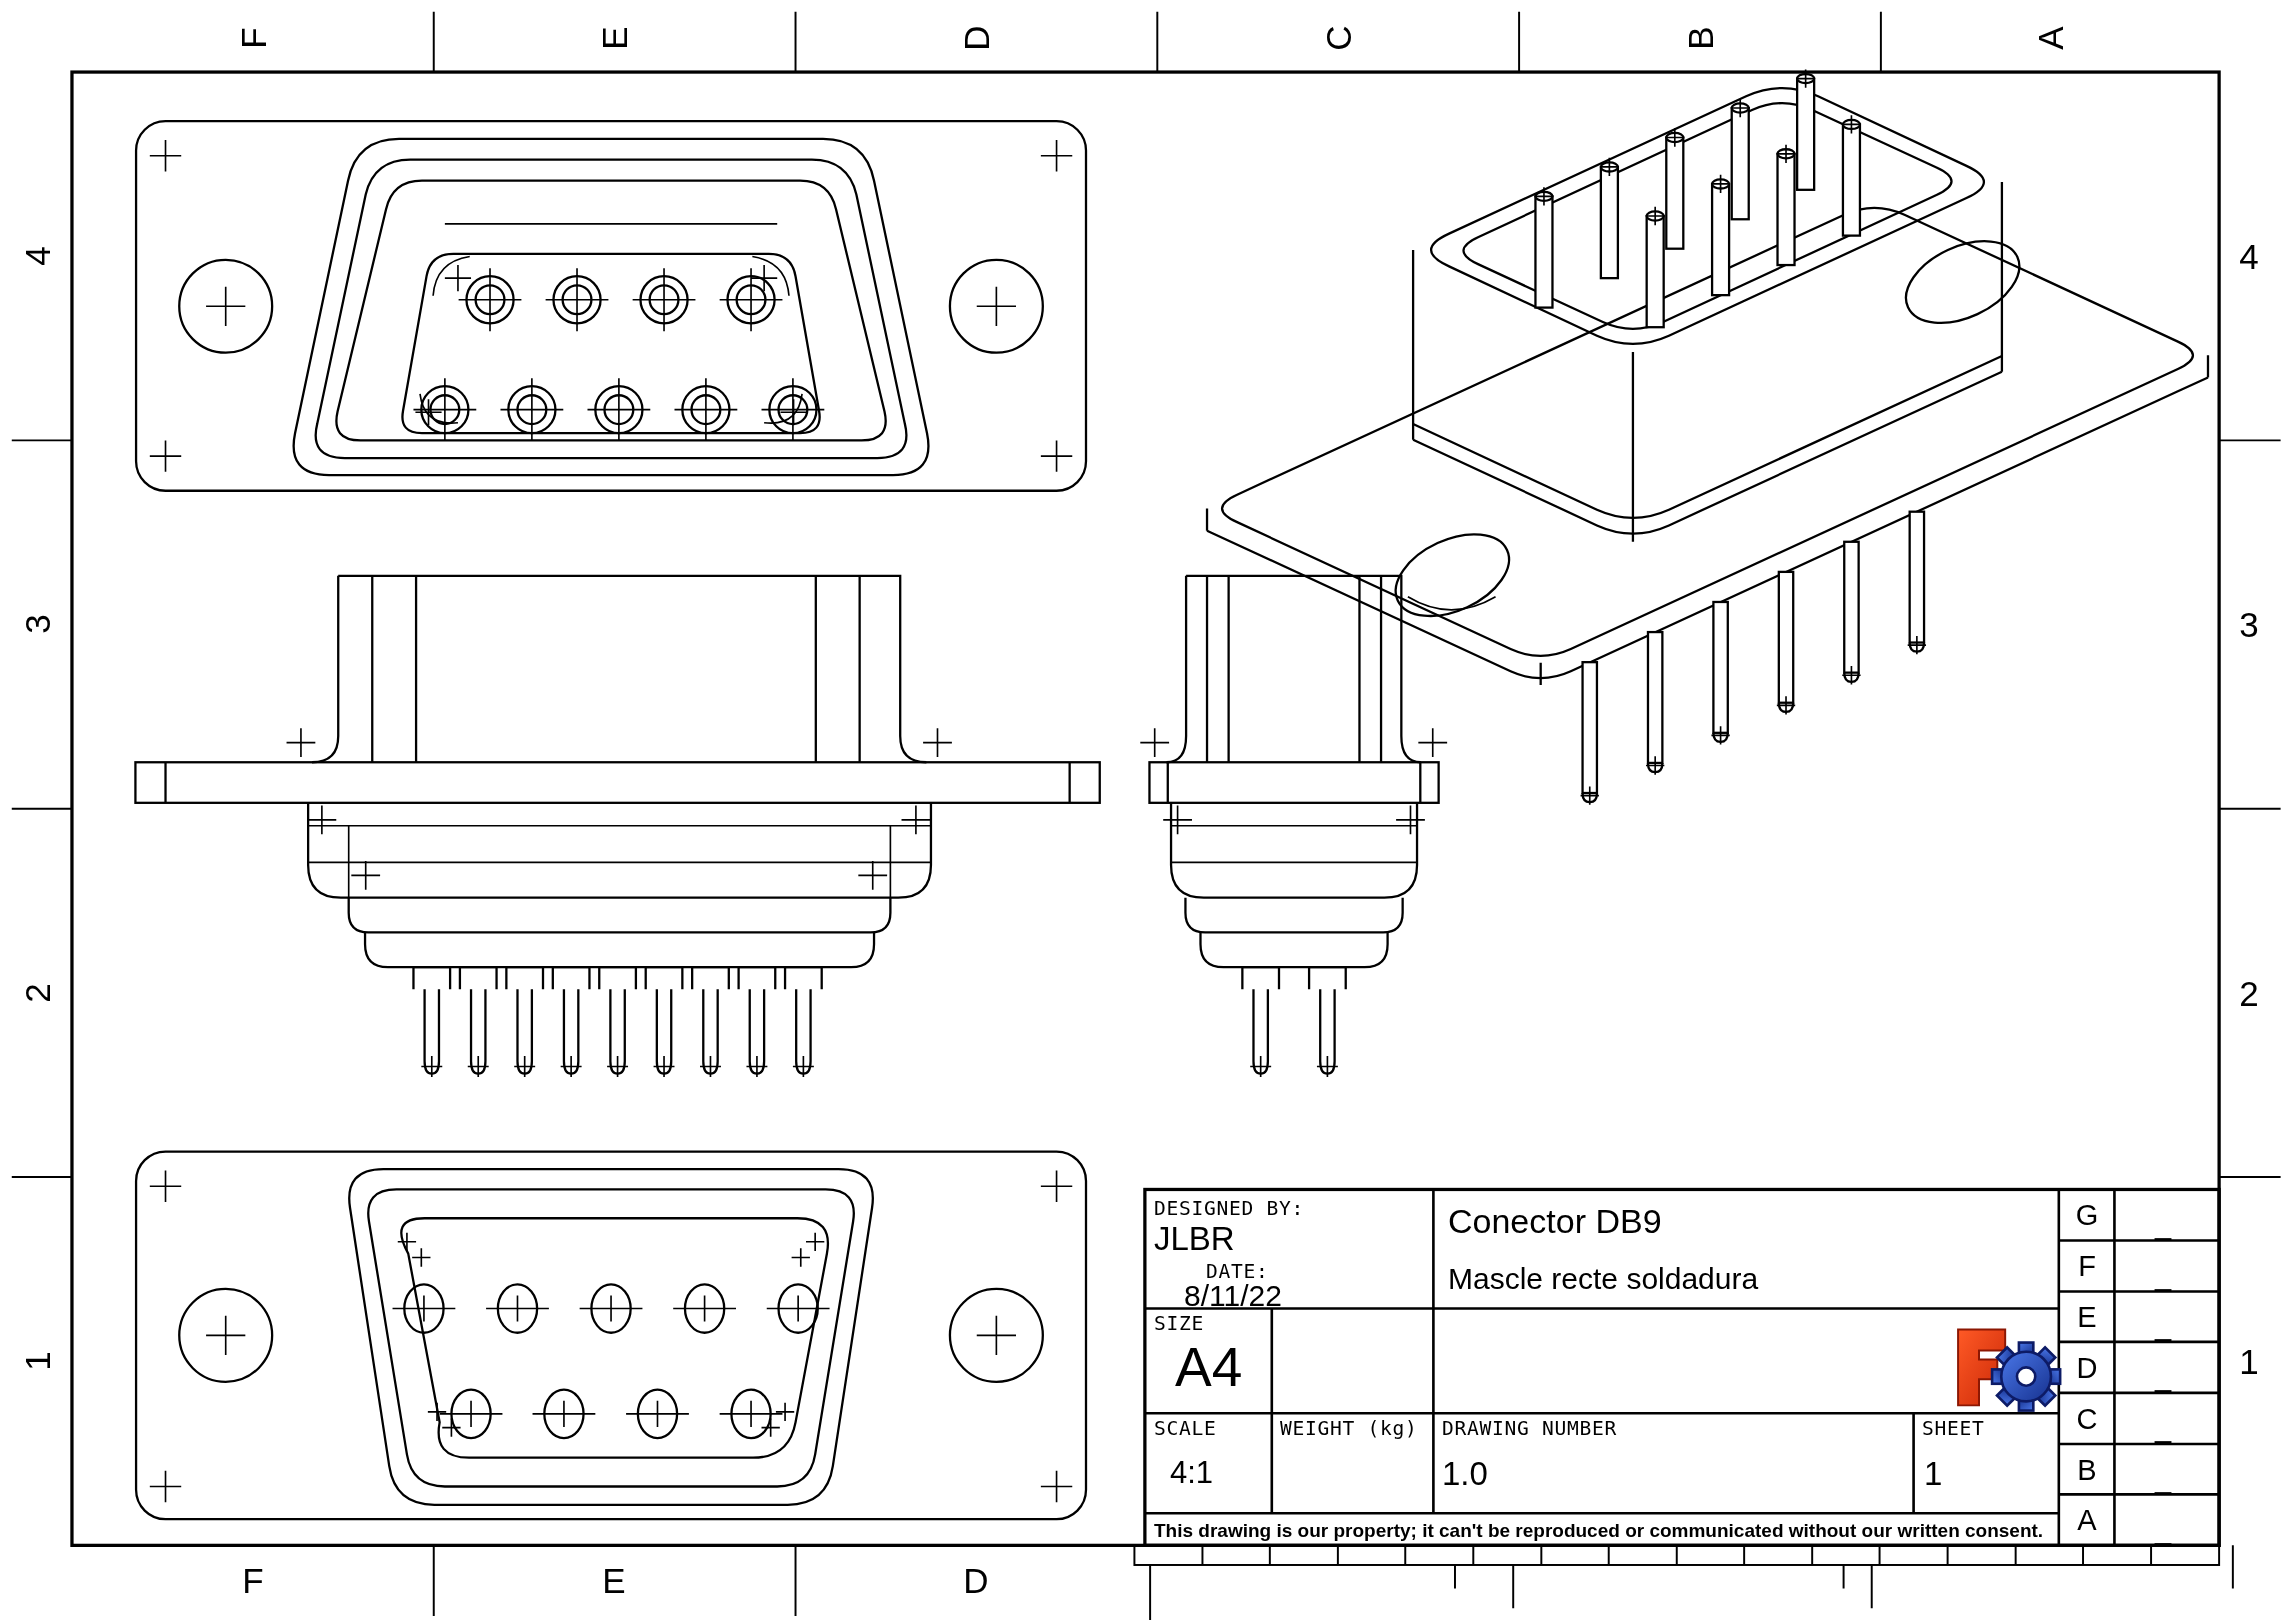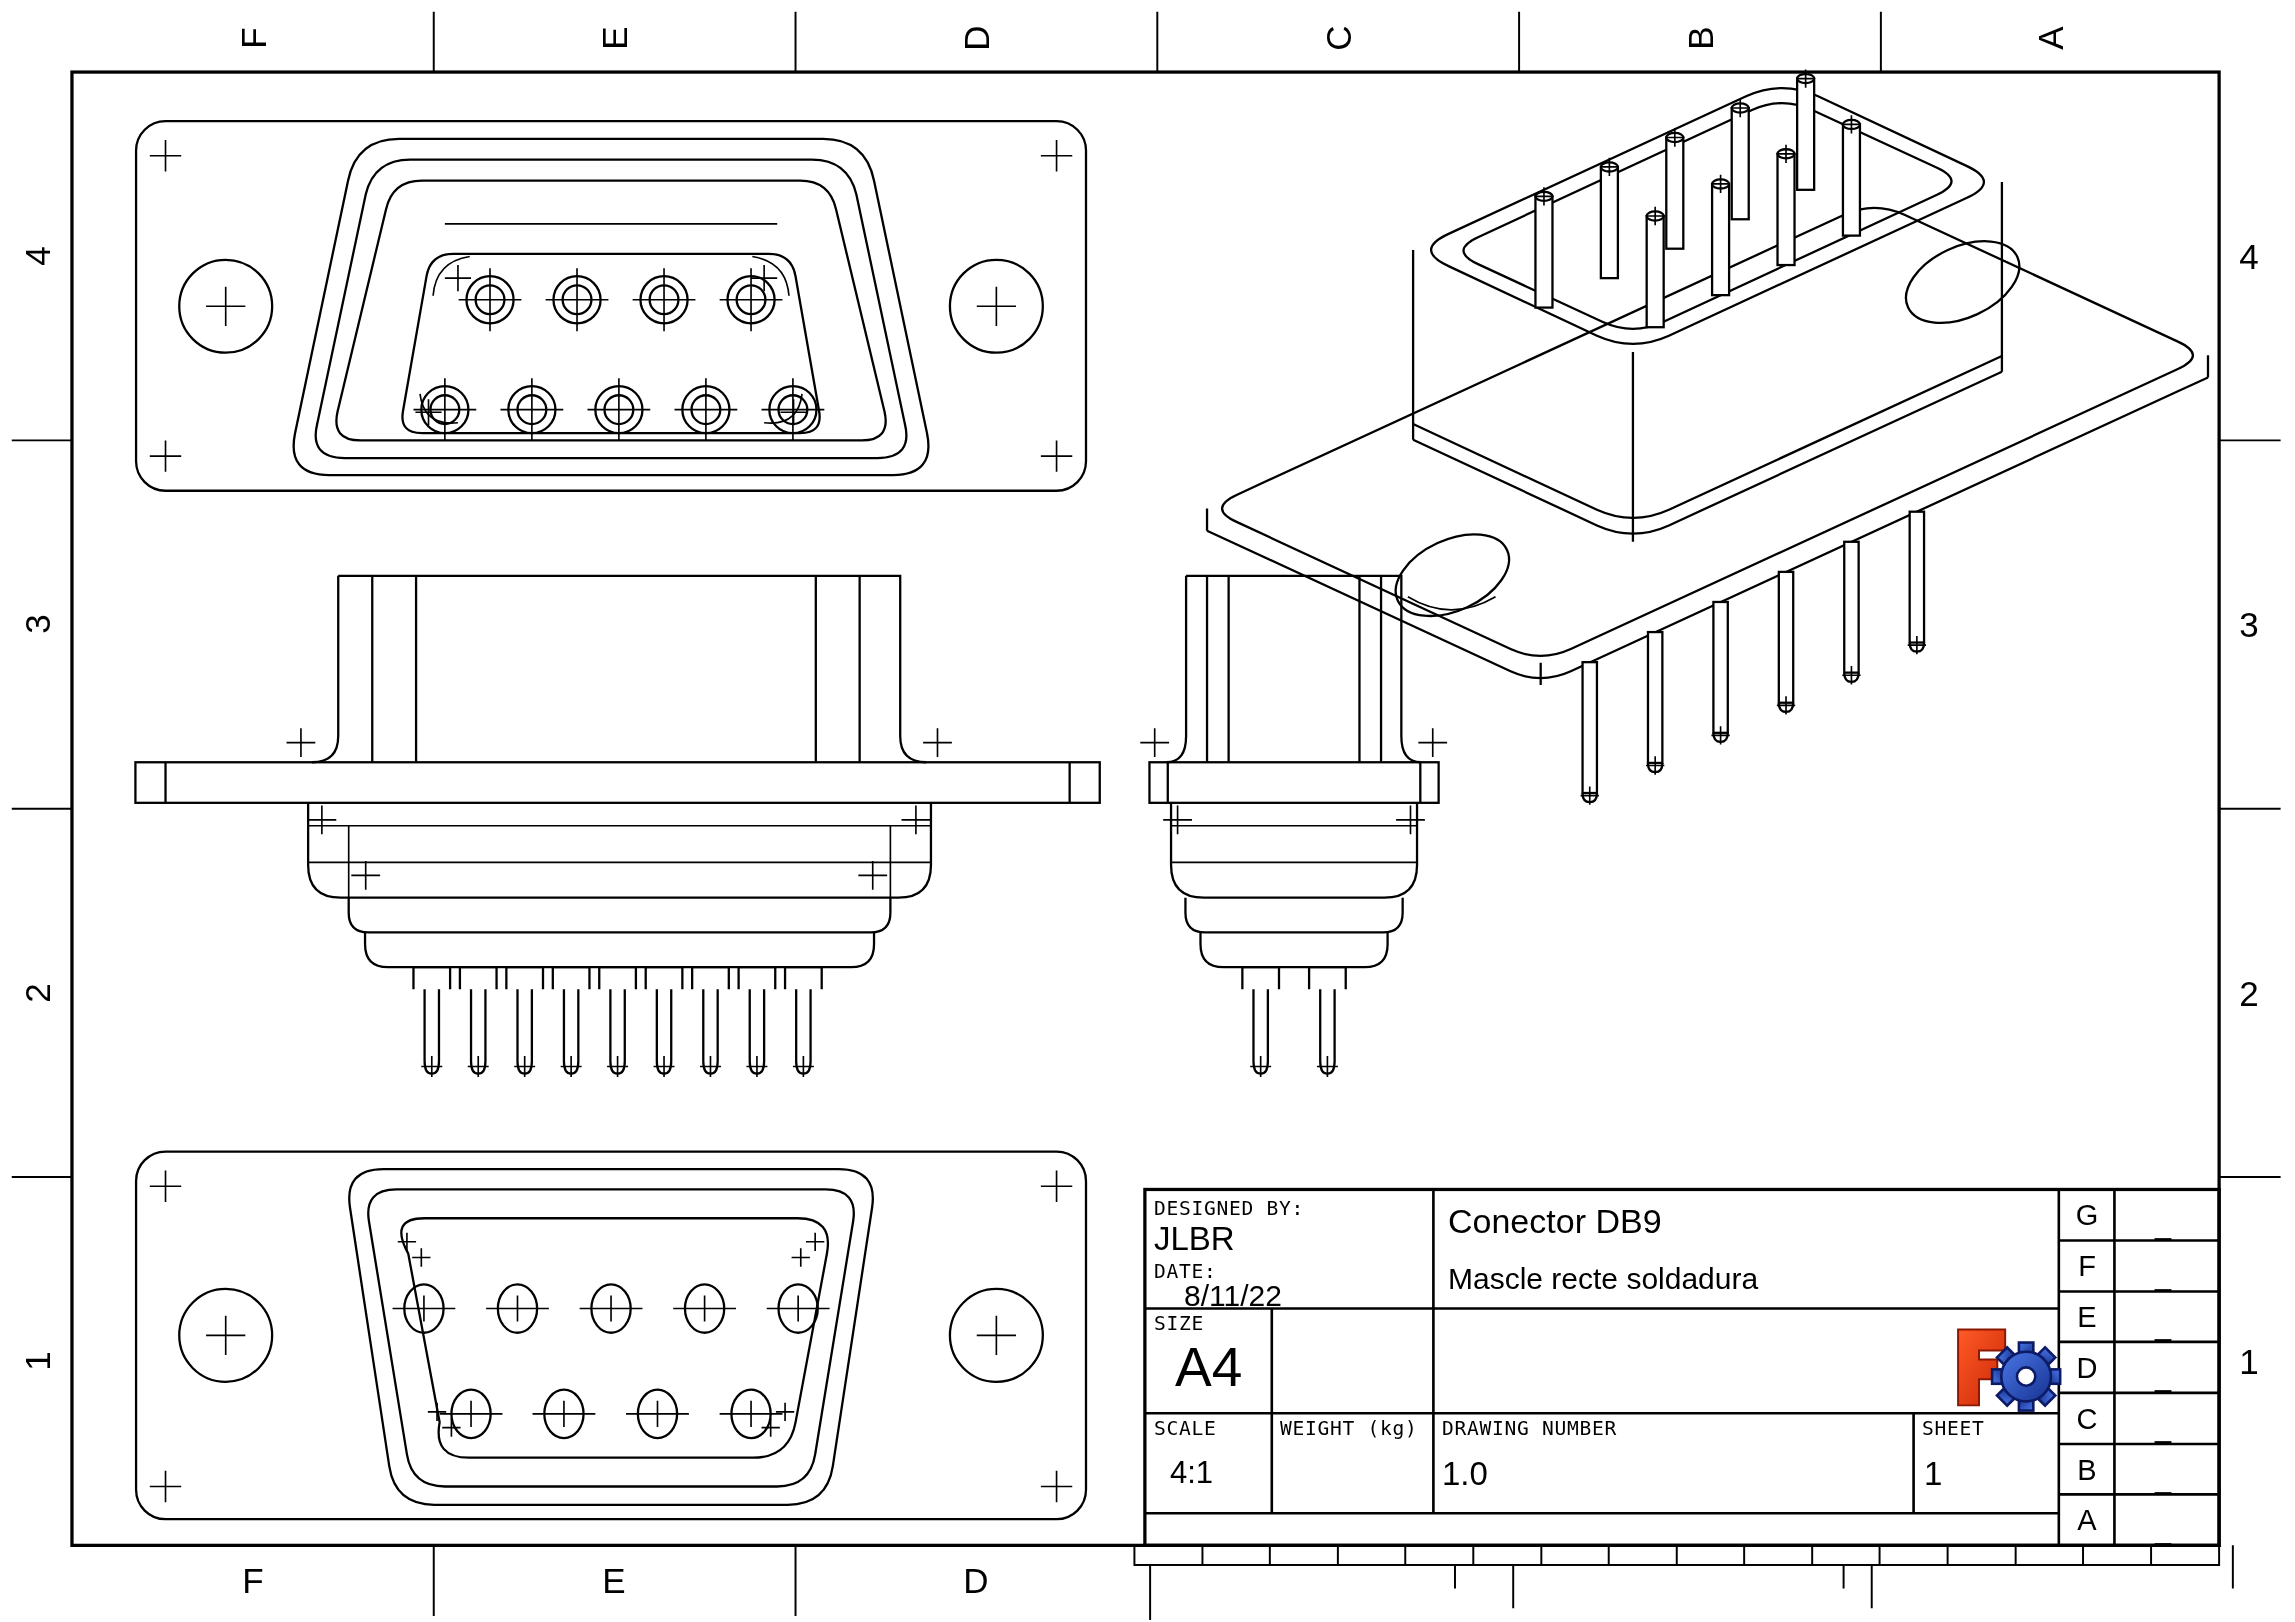--- a/index.html
+++ b/index.html
@@ -245,37 +245,38 @@
 <div class="txt zone vlab" style="left:37px;top:993px;">2</div>
 <div class="txt zone vlab" style="left:37px;top:1361px;">1</div>
 
 <div class="txt zone ctr" style="left:2249px;top:256px;">4</div>
 <div class="txt zone ctr" style="left:2249px;top:624px;">3</div>
 <div class="txt zone ctr" style="left:2249px;top:993px;">2</div>
 <div class="txt zone ctr" style="left:2249px;top:1361px;">1</div>
 
 <div class="txt mono lbl" style="left:1154px;top:1199px;">DESIGNED BY:</div>
 <div class="txt sans" style="left:1154px;top:1222px;font-size:33px;text-align:right;">JLBR</div>
-<div class="txt mono lbl" style="left:1154px;top:1262px;text-align:center;">DATE:</div>
+<div class="txt mono lbl" style="left:1206px;top:1262px;text-align:center;">DATE:</div>
 <div class="txt sans" style="left:1154px;top:1281px;font-size:30px;margin-left:30px;">8/11/22</div>
 
 <div class="txt sans" style="left:1448px;top:1204px;font-size:34px;">Conector DB9</div>
 <div class="txt sans" style="left:1448px;top:1264px;font-size:30px;">Mascle recte soldadura</div>
 
 <div class="txt mono lbl" style="left:1154px;top:1314px;">SIZE</div>
 <div class="txt sans" style="left:1175px;top:1340px;font-size:55px;">A4</div>
 
 <div class="txt mono lbl" style="left:1154px;top:1419px;">SCALE</div>
 <div class="txt sans" style="left:1170px;top:1457px;font-size:31px;">4:1</div>
 <div class="txt mono lbl" style="left:1280px;top:1419px;">WEIGHT (kg)</div>
 <div class="txt mono lbl" style="left:1442px;top:1419px;">DRAWING NUMBER</div>
 <div class="txt sans" style="left:1442px;top:1457px;font-size:33px;">1.0</div>
 <div class="txt mono lbl" style="left:1922px;top:1419px;">SHEET</div>
 <div class="txt sans" style="left:1924px;top:1457px;font-size:33px;">1</div>
 
+<div class="txt sans bold" style="left:1154px;top:1521px;font-size:19px;">This drawing is our property; it can't be reproduced or communicated without our written consent.</div>
 
 <div class="txt sans ctr" style="left:2087px;top:1215px;font-size:29px;">G</div>
 <div class="txt sans ctr" style="left:2087px;top:1266px;font-size:29px;">F</div>
 <div class="txt sans ctr" style="left:2087px;top:1317px;font-size:29px;">E</div>
 <div class="txt sans ctr" style="left:2087px;top:1368px;font-size:29px;">D</div>
 <div class="txt sans ctr" style="left:2087px;top:1419px;font-size:29px;">C</div>
 <div class="txt sans ctr" style="left:2087px;top:1470px;font-size:29px;">B</div>
 <div class="txt sans ctr" style="left:2087px;top:1520px;font-size:29px;">A</div>
 
 <div class="txt sans ctr" style="left:2163px;top:1224px;font-size:29px;">_</div>

